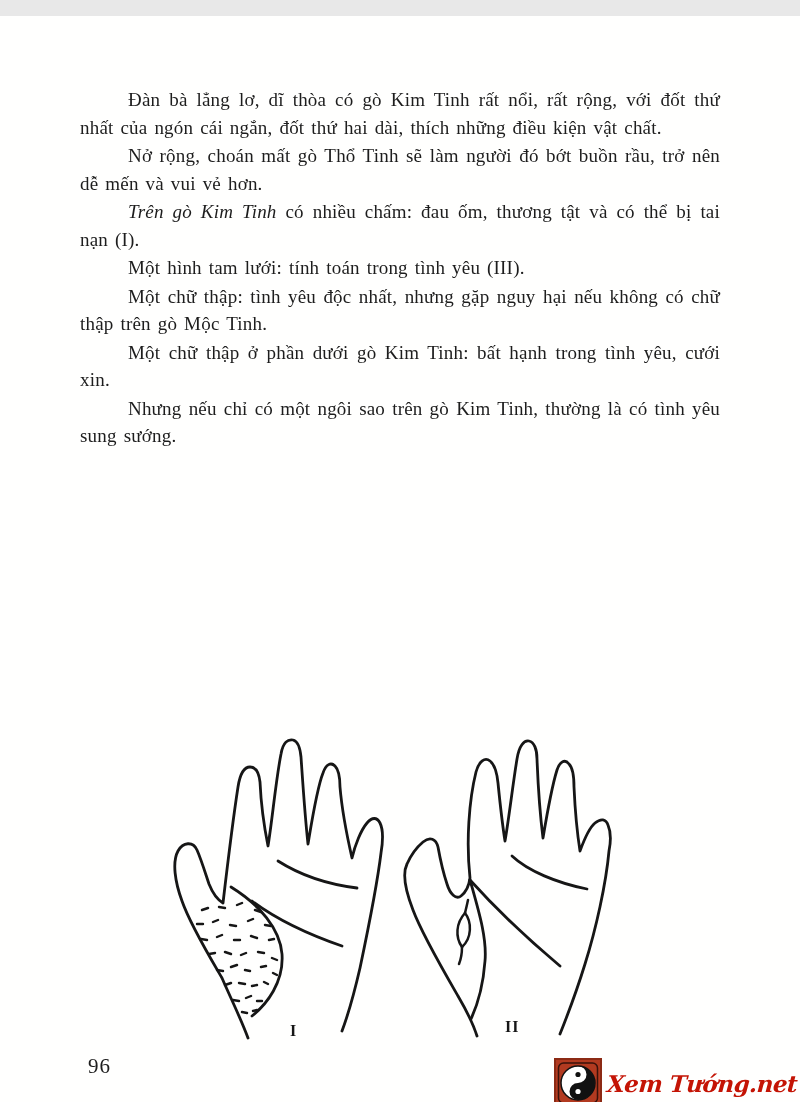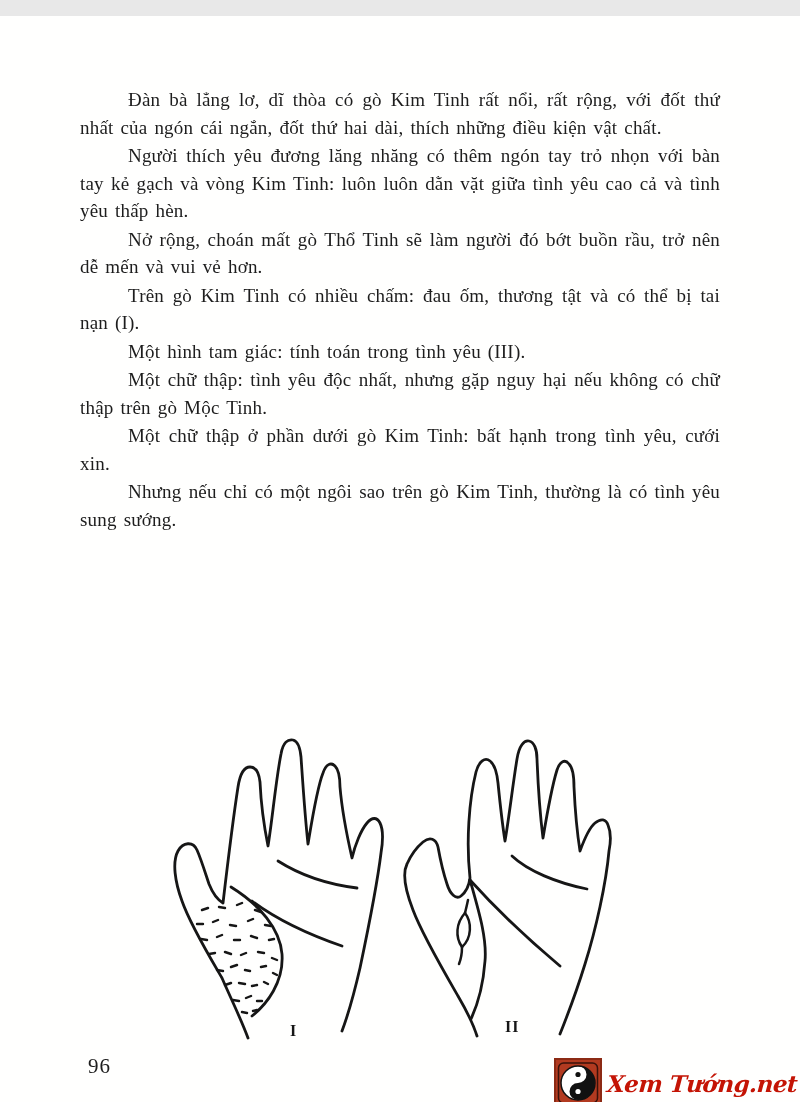--- a/index.html
+++ b/index.html
@@ -19,21 +19,21 @@
     font-size:19px;
     line-height:27.5px;
     text-align:justify;
     letter-spacing:0.2px;
     word-spacing:2px;
   }
   .text-block p{
     margin:0 0 1px 0;
     text-indent:48px;
   }
-  .lead-italic{}
+  .lead-italic{font-style:italic;}
   .figure{
     position:absolute;
     left:145px; top:698px;
     width:520px; height:330px;
   }
   .figure svg{display:block;}
   .page-number{
     position:absolute;
     left:88px; top:1038px;
     font-size:21px;
@@ -57,24 +57,23 @@
     white-space:nowrap;
   }
 </style>
 </head>
 <body>
 
 <div class="page">
 
   <div class="text-block" style="color: rgb(29, 29, 29);">
     <p>Đàn bà lẳng lơ, dĩ thòa có gò Kim Tinh rất nổi, rất rộng, với đốt thứ nhất của ngón cái ngắn, đốt thứ hai dài, thích những điều kiện vật chất.</p>
-    <p>Người thích yêu đương lăng nhăng có thêm ngón tay trỏ nhọn với bàn tay kẻ gạch và vòng Kim Tinh: luôn luôn dằn vặt giữa tình yêu cao cả và tình yêu thấp hèn.</p>
     <p>Nở rộng, choán mất gò Thổ Tinh sẽ làm người đó bớt buồn rầu, trở nên dễ mến và vui vẻ hơn.</p>
     <p><span class="lead-italic">Trên gò Kim Tinh</span><span> có nhiều chấm: đau ốm, thương tật và có thể bị tai nạn (I).</span></p>
-    <p>Một hình tam giác: tính toán trong tình yêu (III).</p>
+    <p>Một hình tam lưới: tính toán trong tình yêu (III).</p>
     <p>Một chữ thập: tình yêu độc nhất, nhưng gặp nguy hại nếu không có chữ thập trên gò Mộc Tinh.</p>
     <p>Một chữ thập ở phần dưới gò Kim Tinh: bất hạnh trong tình yêu, cưới xin.</p>
     <p>Nhưng nếu chỉ có một ngôi sao trên gò Kim Tinh, thường là có tình yêu sung sướng.</p>
   </div>
 
   <div class="figure">
     <svg width="520" height="330" viewBox="0 0 520 330" fill="none" stroke="#161616" stroke-width="2.8" stroke-linecap="round" stroke-linejoin="round">
 
       <g>
         <path d="M103,324

